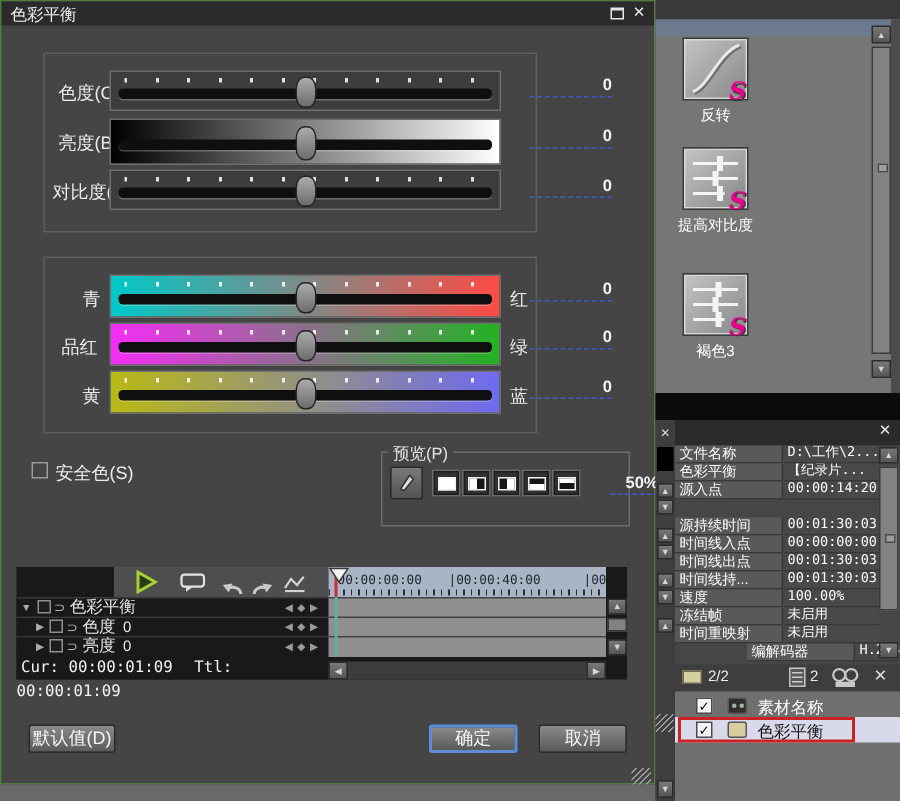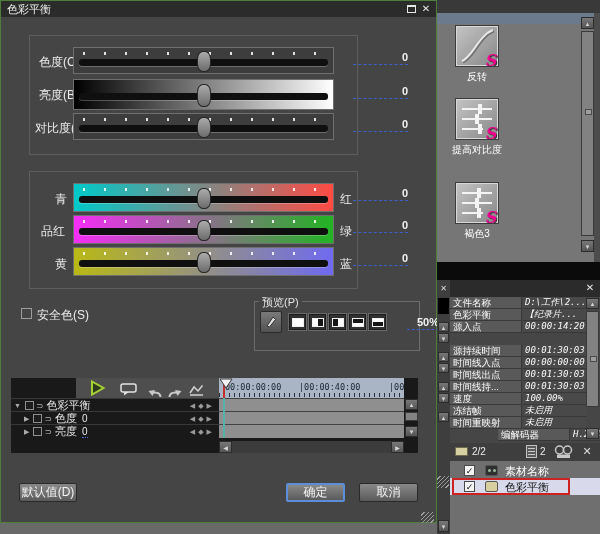--- a/index.html
+++ b/index.html
@@ -109,21 +109,21 @@
   
   .info { position:absolute; left:450px; top:280px; width:150px; height:254px; background:#464646; }
   .info-title { position:absolute; left:0; top:0; width:150px; height:17px; background:#2b2b2b; }
   .irow { position:absolute; left:0; width:136px; height:12px; }
   .ilab { position:absolute; left:0; top:0; width:72px; height:12px; background:#595959;
     border-bottom:1px solid #383838; border-right:1px solid #383838; font-size:9.5px; line-height:11px;
     padding-left:3px; white-space:nowrap; overflow:hidden; color:#fafafa; }
   .ival { position:absolute; left:73px; top:0; width:63px; height:12px; background:#494949;
     border-bottom:1px solid #383838; font-size:9px; line-height:11px; padding-left:2px;
     white-space:nowrap; overflow:hidden; color:#fafafa;
-    font-family:"DejaVu Sans Mono","Liberation Mono",monospace;font-style:italic; }
+    font-family:"DejaVu Sans Mono","Liberation Mono",monospace; }
   .itoolbar { position:absolute; left:0; top:163px; width:150px; height:18px; background:#3e3e3e; }
   .ilist { position:absolute; left:0; top:181px; width:150px; height:73px; background:#6f6f6f; }
   .lrow { position:absolute; left:0; width:150px; font-size:11px; }
   .lcb { position:absolute; width:11px; height:11px; background:#f4f4f4; border:1px solid #4a4a4a;
     font-size:9px; line-height:10px; text-align:center; color:#111; }
   .selrow { position:absolute; left:0; top:17px; width:150px; height:17px; background:#d9d9ec; }
   .redbox { position:absolute; left:2px; top:17px; width:118px; height:17px; border:2px solid #cc2222; }
   .graystrip { position:absolute; left:0; top:523px; width:437px; height:11px; background:#696969; }
 </style>
 </head>
@@ -254,20 +254,24 @@
         <span class="g">▼</span><span class="kcb"></span><span class="kloop">⊃</span><span>色彩平衡</span>
         <span class="knav"><span>◀</span><span>◆</span><span>▶</span></span>
       </div>
       <div class="kfrow" style="top:33px;padding-left:13px;">
         <span class="g">▶</span><span class="kcb"></span><span class="kloop">⊃</span><span>色度</span><span class="kval">0</span>
         <span class="knav"><span>◀</span><span>◆</span><span>▶</span></span>
       </div>
       <div class="kfrow" style="top:46px;padding-left:13px;">
         <span class="g">▶</span><span class="kcb"></span><span class="kloop">⊃</span><span>亮度</span><span class="kval">0</span>
         <span class="knav"><span>◀</span><span>◆</span><span>▶</span></span>
+      </div>
+      <div class="currow">
+        <span style="margin-left:3px;">Cur: 00:00:01:09</span>
+        <span style="margin-left:8px;">Ttl: 00:00:01:09</span>
       </div>
 
       <div class="ruler">
         <span class="rlbl" style="left:6px;">00:00:00:00</span>
         <span class="rlbl" style="left:80px;">|00:00:40:00</span>
         <span class="rlbl" style="left:170px;">|00:0</span>
         <div class="rticks"></div>
         <div class="redline"></div>
         <svg width="14" height="11" style="position:absolute;left:0;top:0;">
             <path d="M1 1 L13 1 L7 10 Z" fill="#f2f2f2" stroke="#3a3a3a" stroke-width="1"></path>

